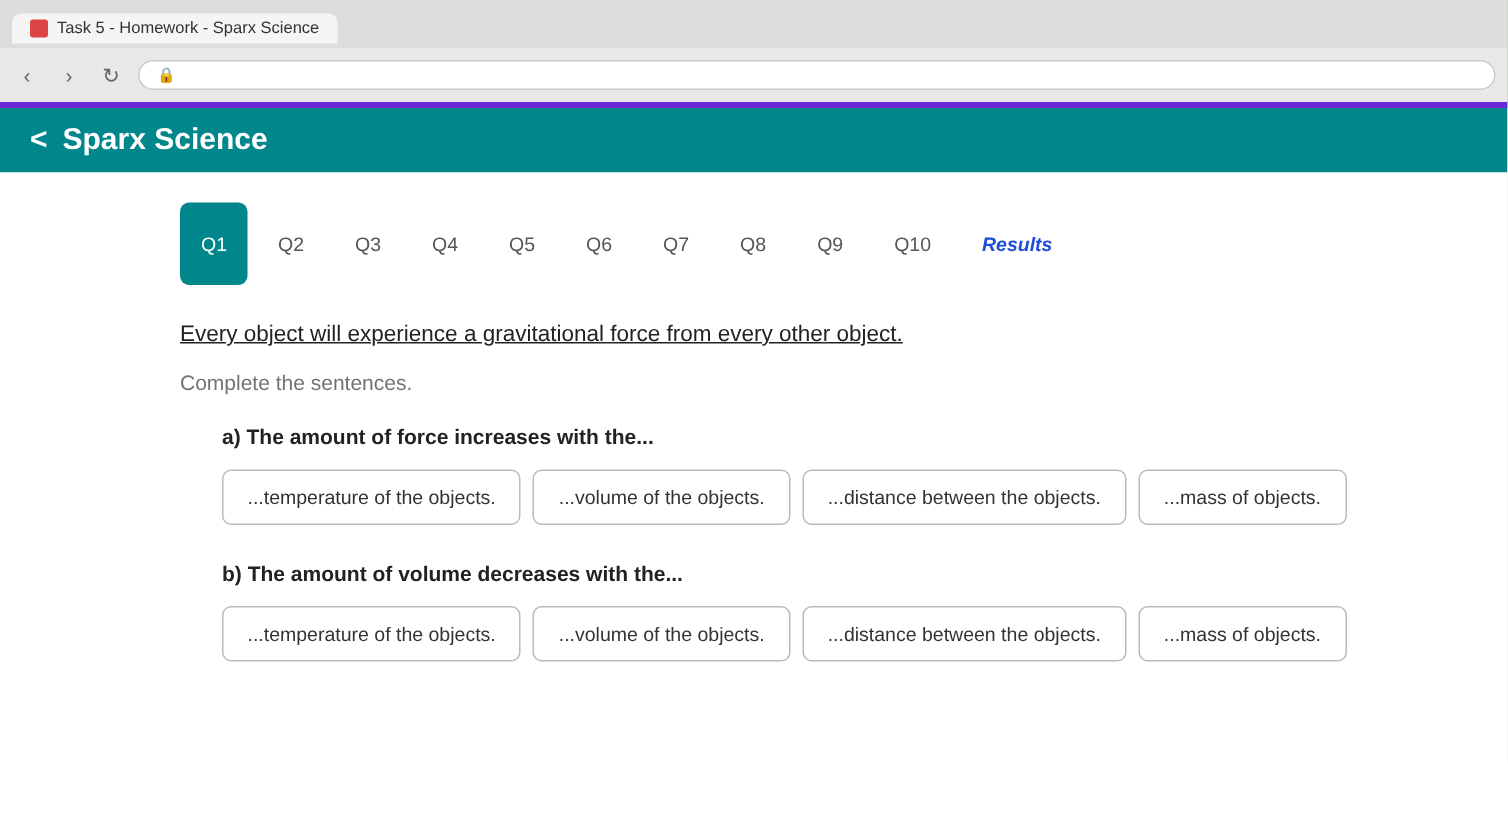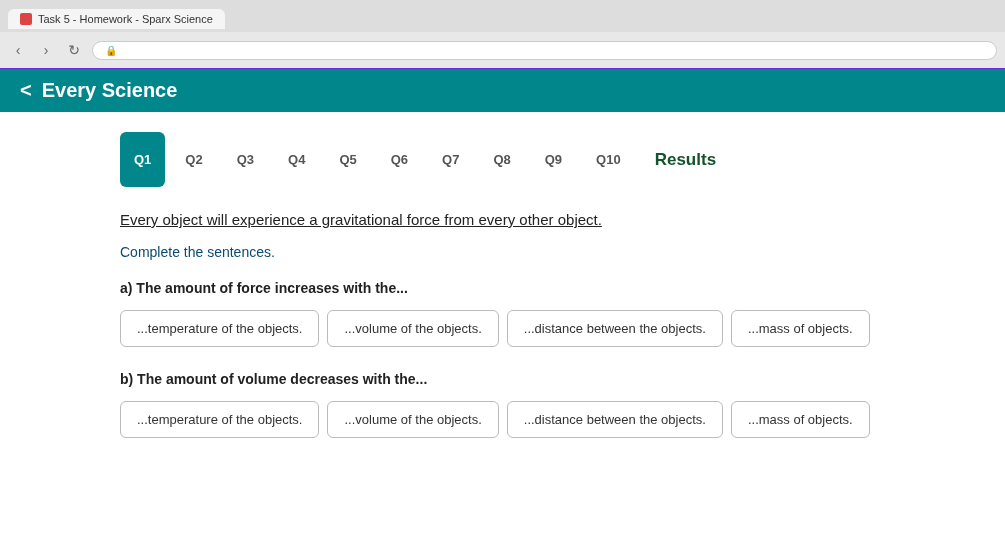--- a/index.html
+++ b/index.html
@@ -7,21 +7,21 @@
       font-family: Arial, sans-serif;
       background: #f0f0f0;
       width: 1005px;
       min-height: 543px;
       overflow: hidden;
     }
 
     
     .browser-chrome {
       background: #15803d;
-      border-bottom: 1px solid #6d28d9;
+      border-bottom: 4px solid #6d28d9;
     }
     .tab-bar {
       display: flex;
       align-items: center;
       padding: 6px 8px 0;
       background: #ddd;
       height: 32px;
       font-size: 12px;
       color: #333;
       gap: 8px;
@@ -109,57 +109,59 @@
     .question-tabs {
       display: flex;
       gap: 6px;
       margin-bottom: 24px;
       align-items: center;
     }
     .q-tab {
       padding: 20px 14px;
       border-radius: 6px;
       font-size: 13px;
-      font-weight: 700;
+      font-weight: 400;
       cursor: pointer;
       border: none;
       background: transparent;
       color: #555;
     }
     .q-tab.active {
       background: #00868b;
       color: white;
     }
     .q-tab-results {
       padding: 6px 14px;
       border-radius: 6px;
-      font-size: 17px;
+      font-size: 13px;
       font-weight: 600;
       cursor: pointer;
       border: none;
       background: transparent;
-      color: #14532d;
+      color: #1d4ed8;
+      font-style: italic;
     }
 
     
     .question-intro {
       font-size: 15px;
       color: #222;
       margin-bottom: 16px;
       text-decoration: underline;
     }
     .complete-label {
       font-size: 14px;
-      color: #0c4a6e;
+      color: #737373;
       margin-bottom: 20px;
     }
 
     
     .sub-question {
       margin-bottom: 24px;
+      margin-left: 28px;
     }
     .sub-question-label {
       font-size: 14px;
       color: #222;
       margin-bottom: 14px;
     }
     .sub-question-label span {
       font-weight: bold;
     }
 
@@ -195,21 +197,21 @@
     <button class="nav-btn">›</button>
     <button class="nav-btn">↻</button>
     <div class="address-bar">
       <span class="lock-icon">🔒</span>
     </div>
   </div>
 </div>
 
 <div class="sparx-header">
   <span class="header-chevron">&lt;</span>
-  <span>Every Science</span>
+  <span>Sparx Science</span>
 </div>
 
 <div class="main-content">
 
   <div class="question-tabs">
     <button class="q-tab active">Q1</button>
     <button class="q-tab">Q2</button>
     <button class="q-tab">Q3</button>
     <button class="q-tab">Q4</button>
     <button class="q-tab">Q5</button>

